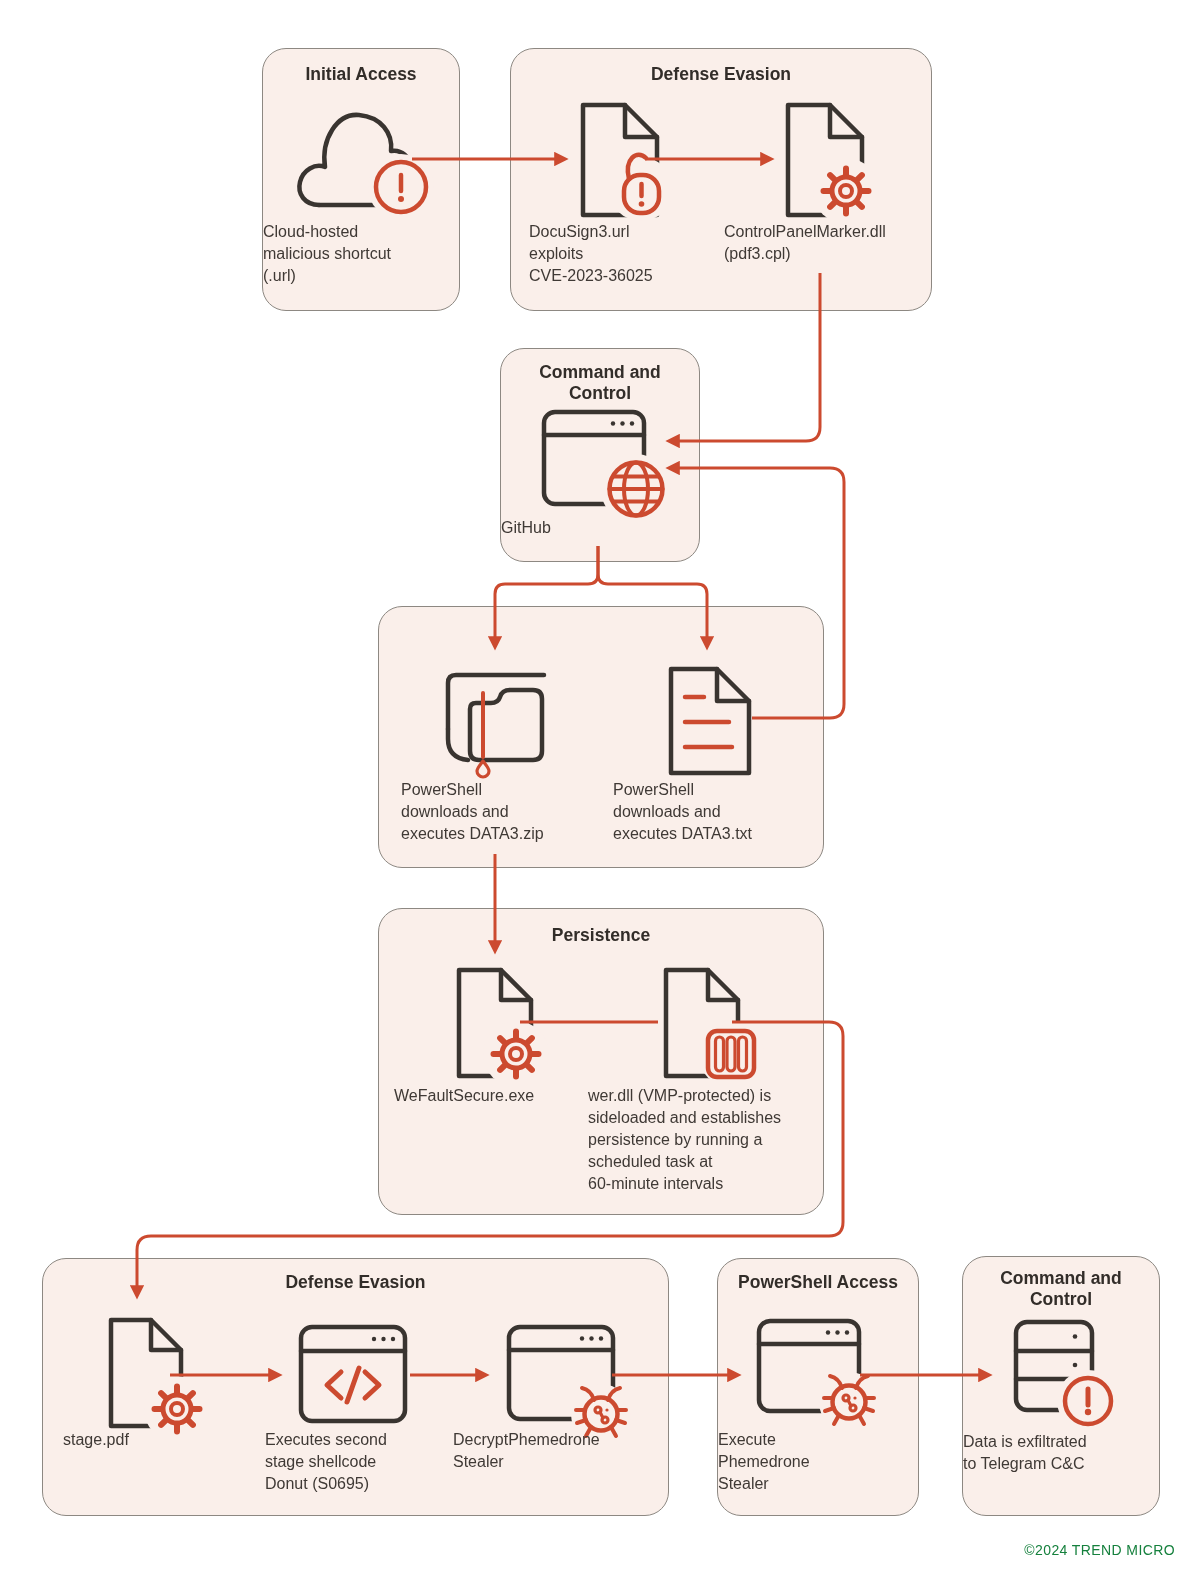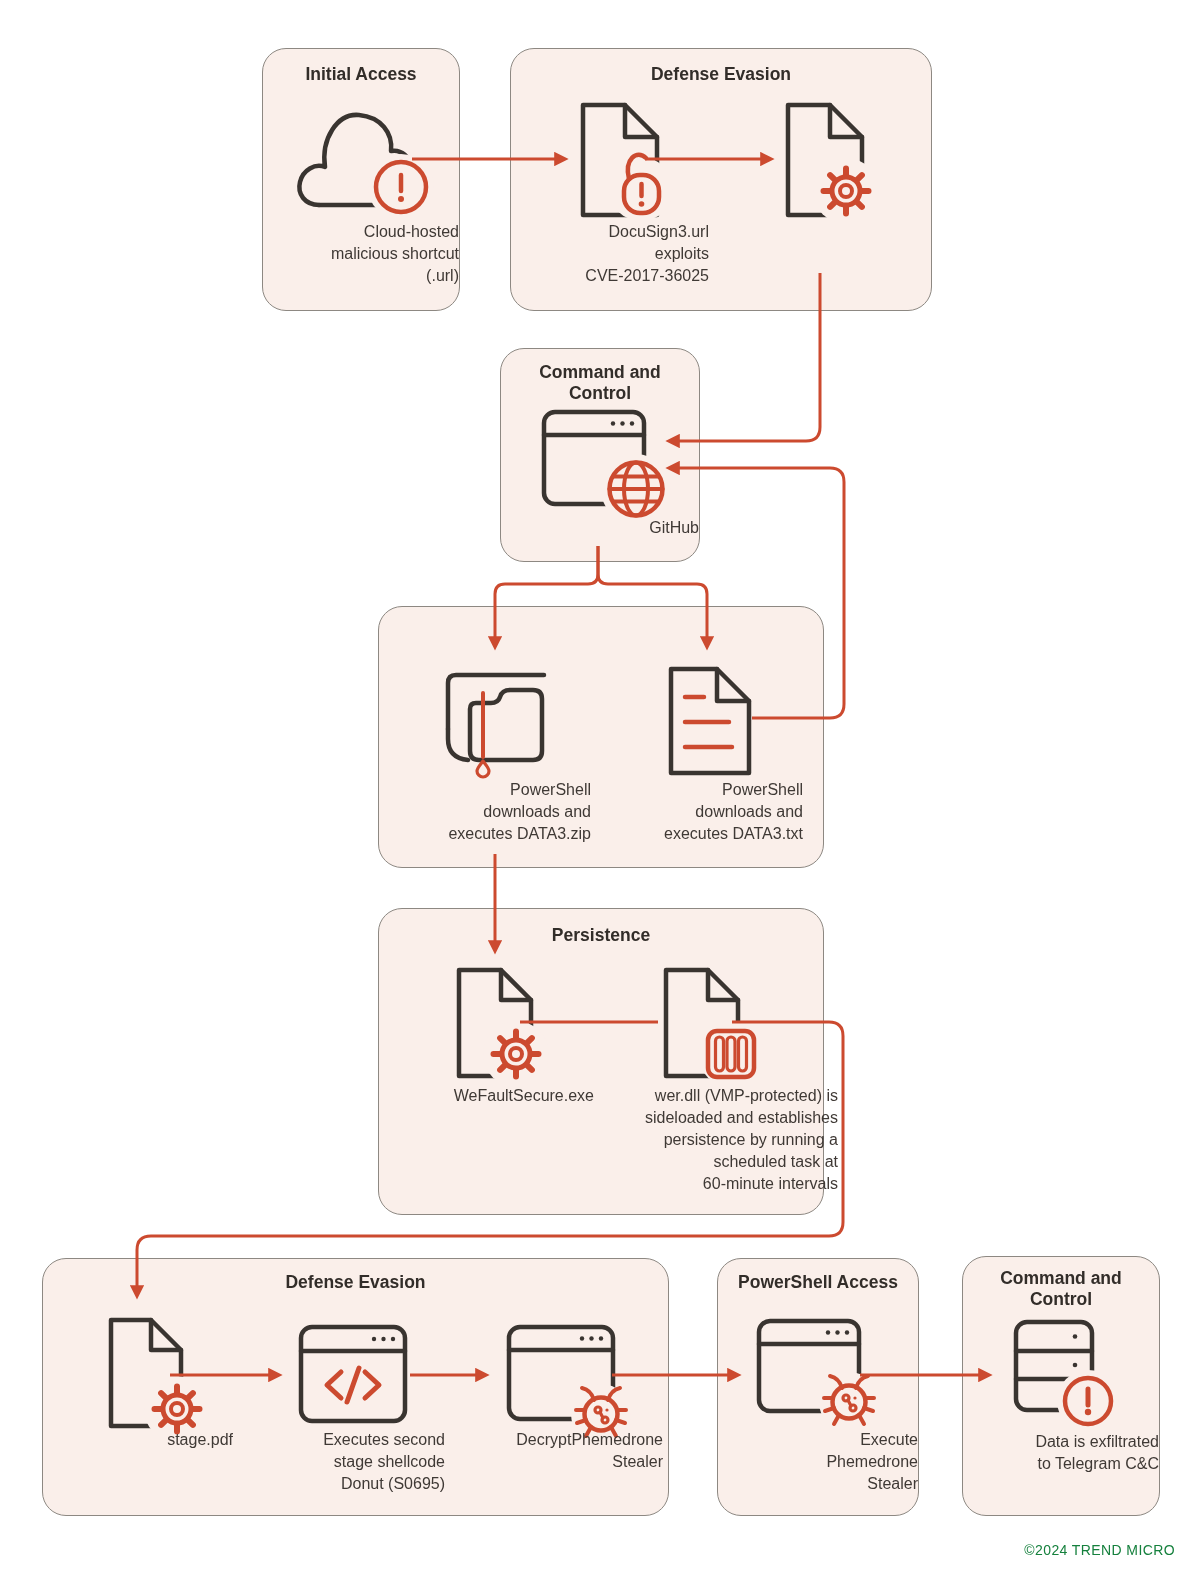--- a/index.html
+++ b/index.html
@@ -2,21 +2,21 @@
 <html><head>
 <meta charset="utf-8">
 <style>
   html,body{margin:0;padding:0;background:#ffffff;}
   body{width:1200px;height:1570px;position:relative;overflow:hidden;
        font-family:"Liberation Sans",sans-serif;}
   .canvas{position:absolute;left:0;top:0;width:1200px;height:1570px;margin-top:18px;}
   .box{position:absolute;background:#faefea;border:1px solid #8d8882;border-radius:24px;z-index:1;}
   .title{position:absolute;left:0;width:100%;text-align:center;margin:0;
          font-size:17.5px;font-weight:bold;color:#322d29;line-height:21px;white-space:pre-line;z-index:2;}
-  .label{position:absolute;text-align:right;font-size:16px;line-height:22px;color:#3f3935;
+  .label{position:absolute;text-align:left;font-size:16px;line-height:22px;color:#3f3935;
          white-space:pre-line;z-index:2;}
   svg.icon{position:absolute;z-index:2;overflow:visible;}
   svg.connectors{position:absolute;left:0;top:0;z-index:5;pointer-events:none;}
   .dk{fill:none;stroke:#393430;stroke-width:4.5;stroke-linecap:round;stroke-linejoin:round;}
   .rd{fill:none;stroke:#cc4a2f;stroke-width:4.5;stroke-linecap:round;stroke-linejoin:round;}
   .rd4{fill:none;stroke:#cc4a2f;stroke-width:4;stroke-linecap:round;stroke-linejoin:round;}
   .rd3{fill:none;stroke:#cc4a2f;stroke-width:3.2;stroke-linecap:round;stroke-linejoin:round;}
   .halo{fill:#faefea;stroke:none;}
   .dfill{fill:#393430;stroke:none;}
   .rfill{fill:#cc4a2f;stroke:none;}
@@ -63,21 +63,23 @@
       <path class="dk" d="M54 8 V40 H86"></path>
       <g transform="translate(70,94)">
         <circle class="halo" cx="0" cy="0" r="33"></circle>
         <path class="rd" style="stroke-width:6" d="M0 -16 L0 -22.5 M11.3 -11.3 L15.9 -15.9 M16 0 L22.5 0 M11.3 11.3 L15.9 15.9 M0 16 L0 22.5 M-11.3 11.3 L-15.9 15.9 M-16 0 L-22.5 0 M-11.3 -11.3 L-15.9 -15.9"></path>
         <circle class="rd" style="stroke-width:5" r="14"></circle>
         <circle class="rd4" r="6"></circle>
       </g>
     </svg>
     <div class="label" style="left:18px;width:180px;top:172px">DocuSign3.url
 exploits
-CVE-2017-36025</div>
+CVE-2023-36025</div>
+    <div class="label" style="left:213px;width:220px;top:172px">ControlPanelMarker.dll
+(pdf3.cpl)</div>
   </section>
 
   <section class="box" style="left:500px;top:330px;width:198px;height:212px">
     <h2 class="title" style="top:13px">Command and
 Control</h2>
     <svg class="icon" style="left:35px;top:55px" width="140" height="125" viewBox="0 0 140 125">
       <rect class="dk" x="8" y="8" width="100" height="92" rx="11"></rect>
       <path class="dk" d="M8 31 H108"></path>
       <circle class="dfill" cx="77" cy="19.5" r="2.2"></circle>
         <circle class="dfill" cx="86.5" cy="19.5" r="2.2"></circle>

